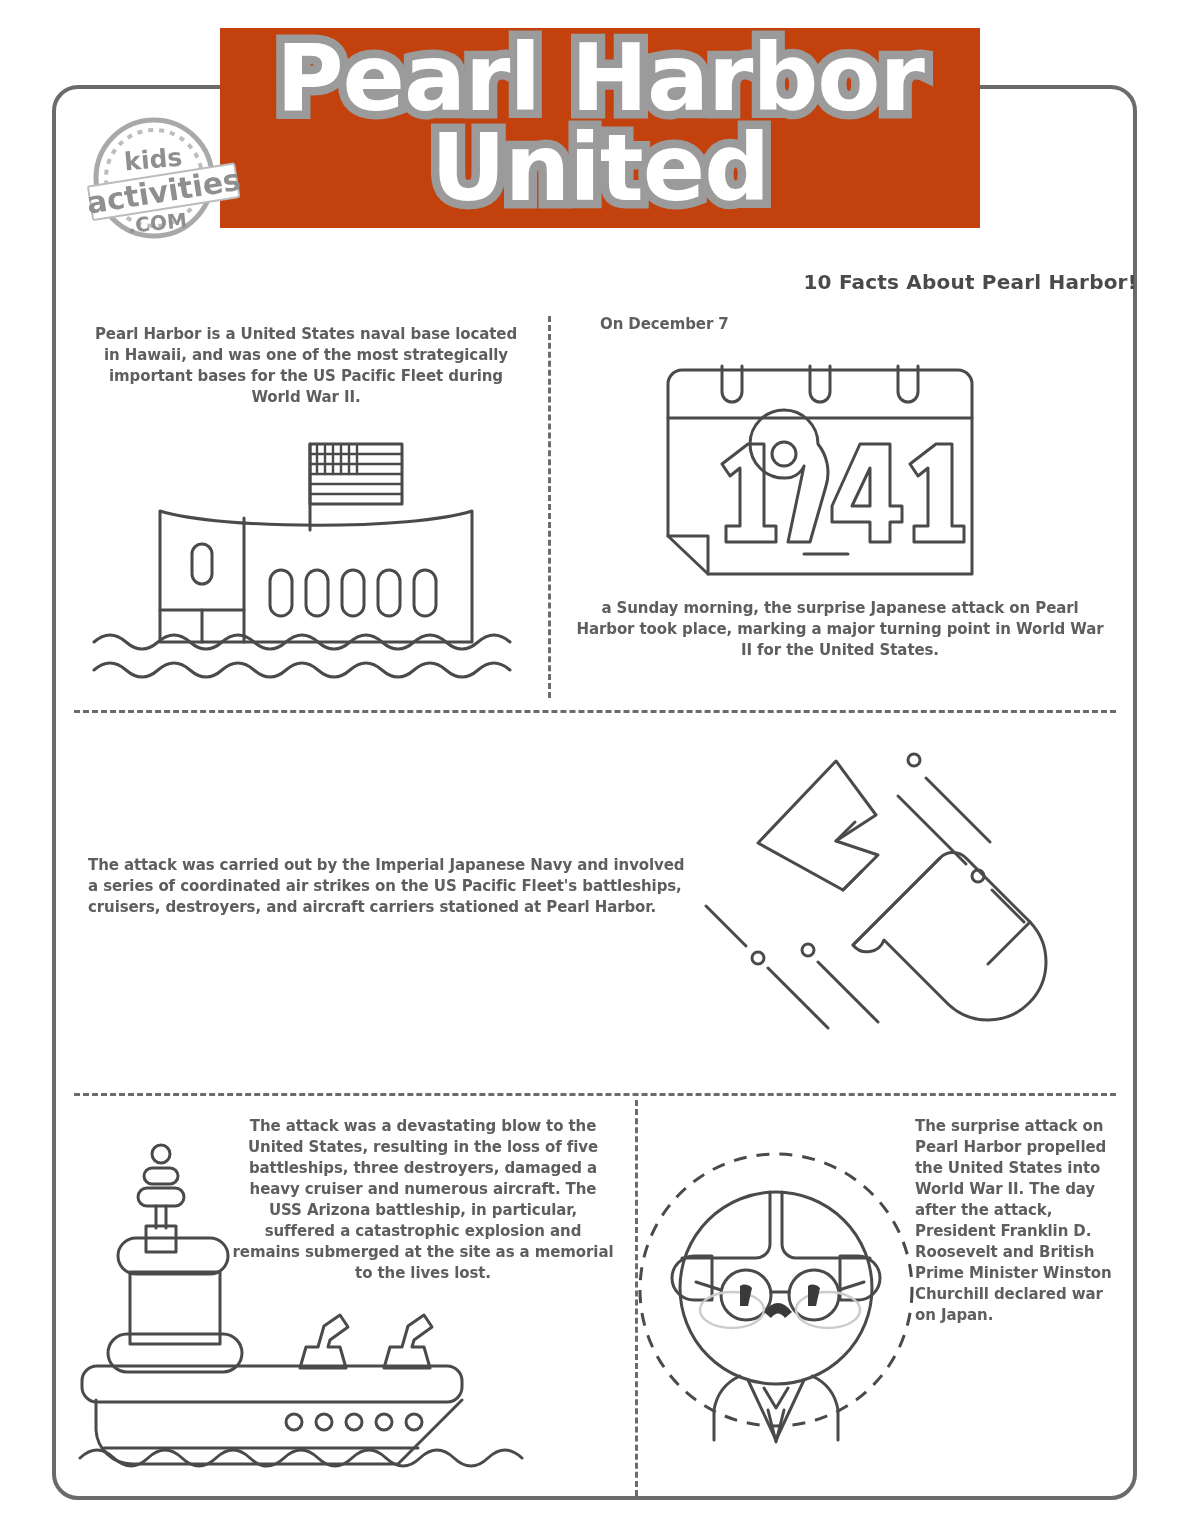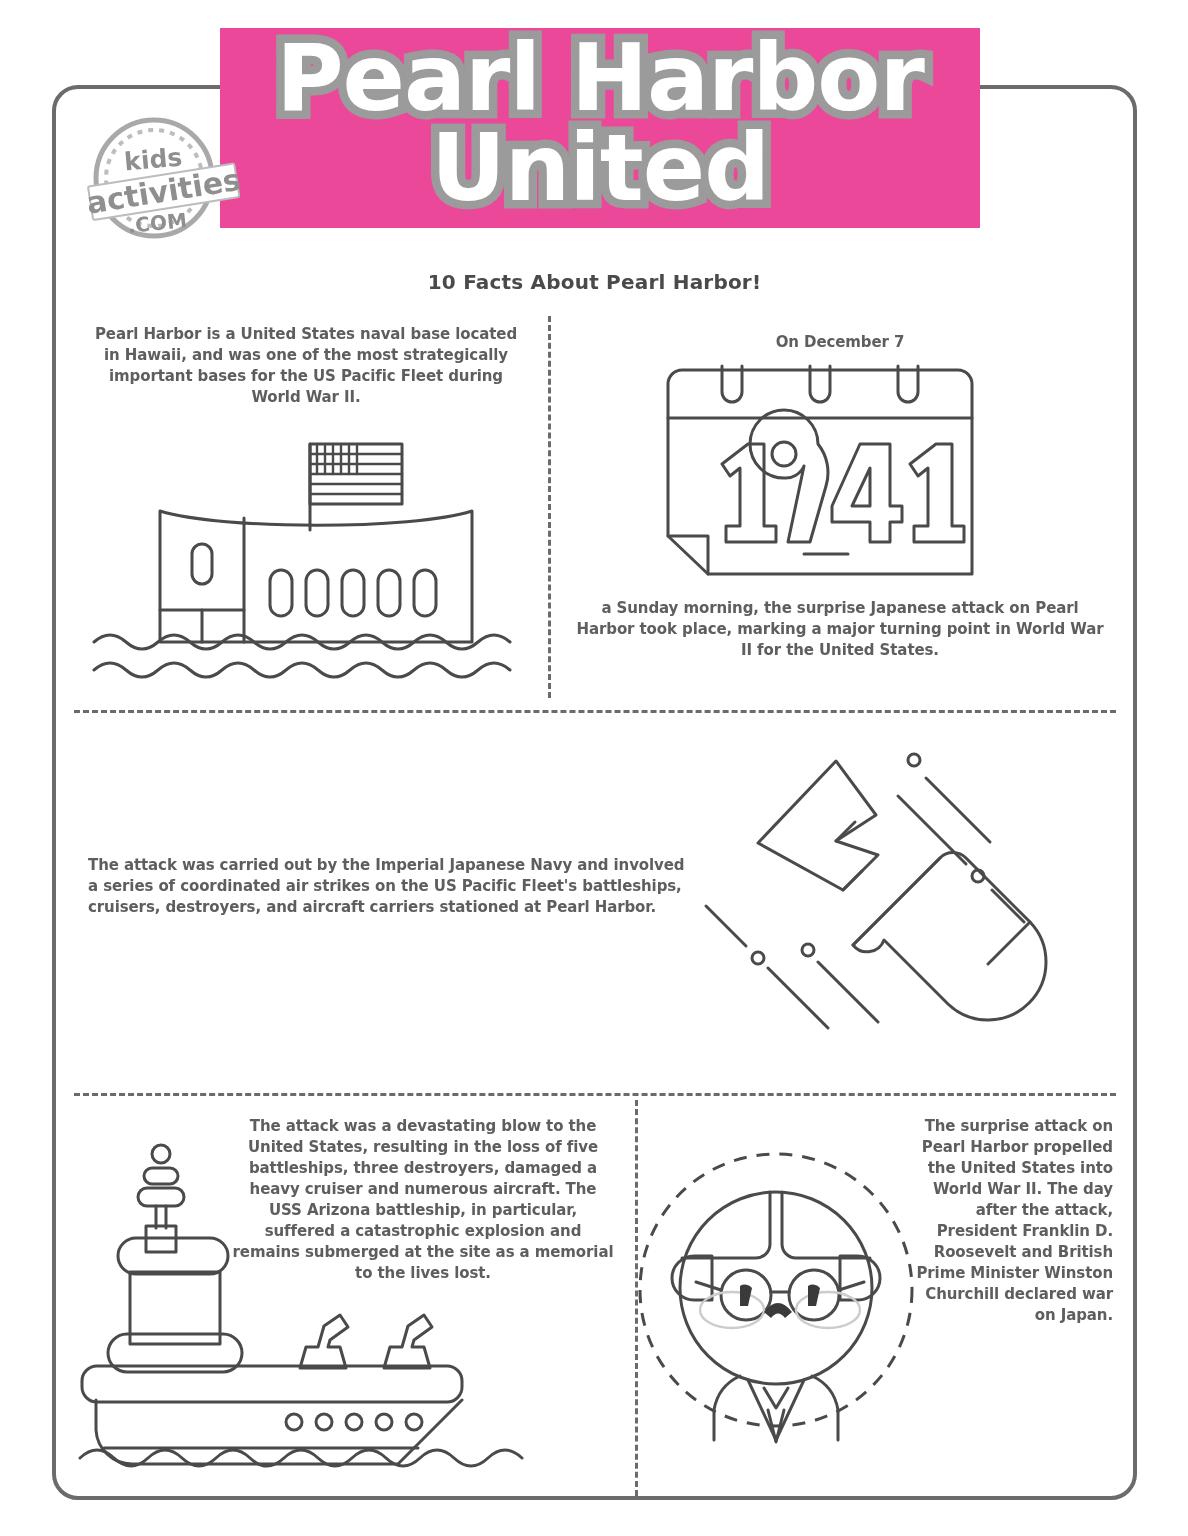--- a/index.html
+++ b/index.html
@@ -38,38 +38,38 @@
     width: 760px;
     text-align: center;
     font-family: "DejaVu Sans", sans-serif;
     font-weight: bold;
     font-size: 92px;
     line-height: 0.98;
     letter-spacing: -1px;
     color: #ffffff;
     -webkit-text-stroke: 17px #9b9b9b;
     paint-order: stroke fill;
-    background: #ec4899;
+    background: #c2410c;
     padding: 6px 18px 14px 18px;
   }
   #title .line2 { display: block; }
 
   
   #logo {
     position: absolute;
     left: 78px; top: 112px;
     width: 178px; height: 136px;
   }
 
   
   #subtitle {
     position: absolute;
     left: 52px; top: 270px;
     width: 1085px;
-    text-align: center;
+    text-align: right;
     font-family: "DejaVu Sans", sans-serif;
     font-weight: bold;
     font-size: 20px;
     color: #4a4a4a;
     letter-spacing: 0.2px;
   }
 
   
   .hdiv {
     position: absolute;
@@ -90,25 +90,25 @@
   .fact {
     position: absolute;
     font-family: "DejaVu Sans", sans-serif;
     font-weight: bold;
     font-size: 15px;
     line-height: 1.40;
     color: #5e5e5e;
     letter-spacing: -0.1px;
   }
   #fact-1 { left: 86px; top: 324px; width: 440px; text-align: center; }
-  #fact-2-label { left: 600px; top: 332px; width: 480px; text-align: center; }
+  #fact-2-label { left: 600px; top: 314px; width: 480px; text-align: left; }
   #fact-2 { left: 576px; top: 598px; width: 528px; text-align: center; }
   #fact-3 { left: 88px; top: 855px; width: 600px; text-align: left; }
   #fact-4 { left: 232px; top: 1116px; width: 382px; text-align: center; }
-  #fact-5 { left: 915px; top: 1116px; width: 198px; text-align: right; }
+  #fact-5 { left: 915px; top: 1116px; width: 198px; }
 
   
   .illus { position: absolute; }
   #illus-ship     { left: 92px;  top: 432px;  width: 450px; height: 250px; }
   #illus-calendar { left: 660px; top: 356px;  width: 320px; height: 232px; }
   #illus-bomb     { left: 700px; top: 718px;  width: 400px; height: 352px; }
   #illus-battleship { left: 78px; top: 1142px; width: 480px; height: 350px; }
   #illus-man      { left: 636px; top: 1110px; width: 280px; height: 352px; }
 
   svg { display: block; overflow: visible; }

